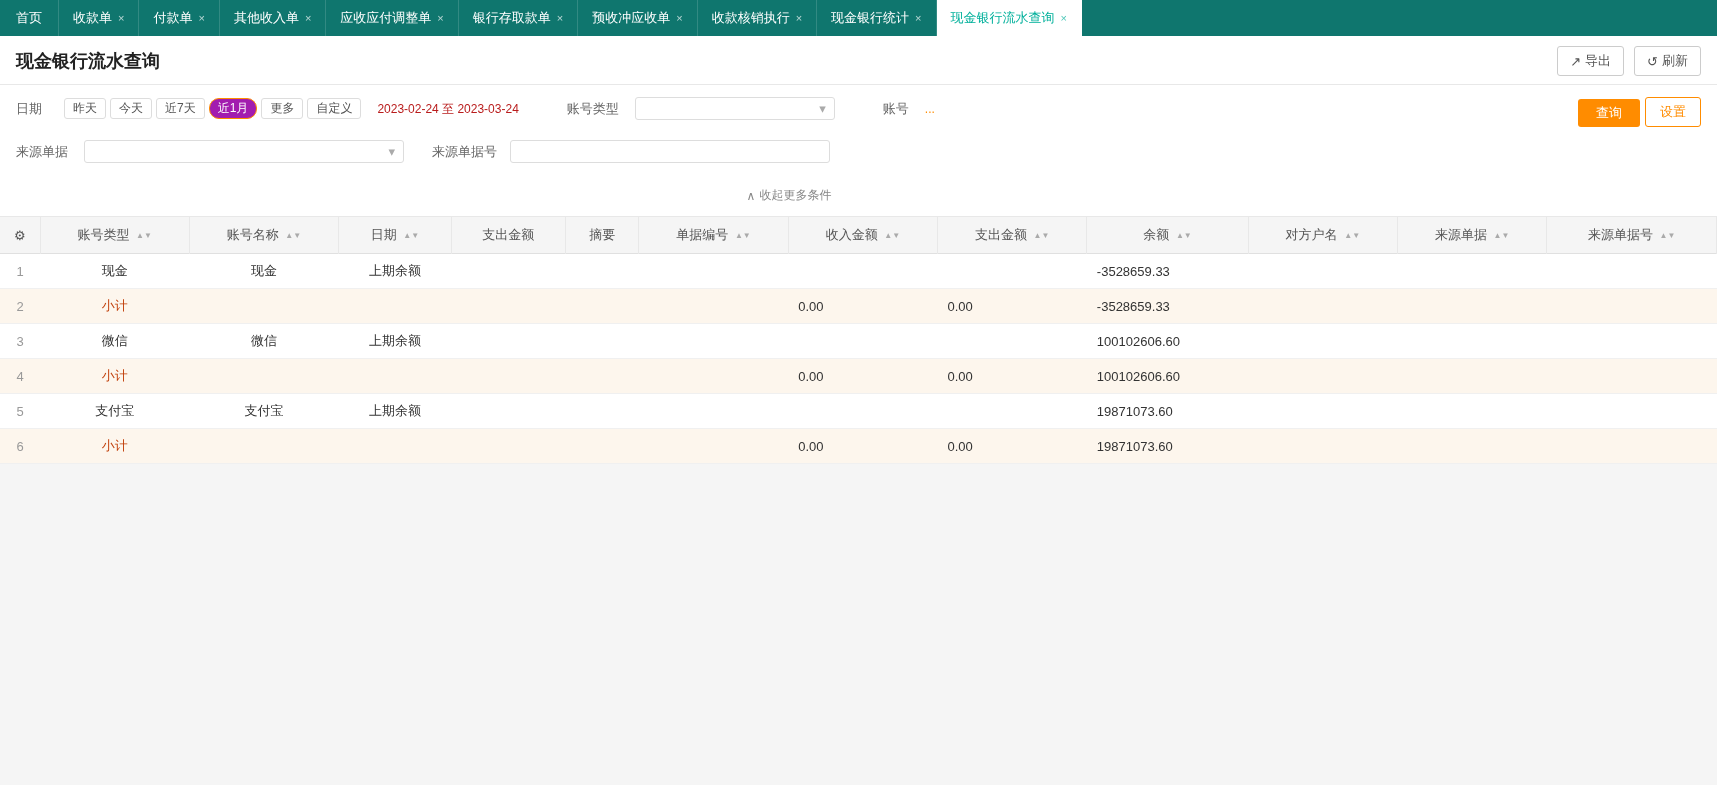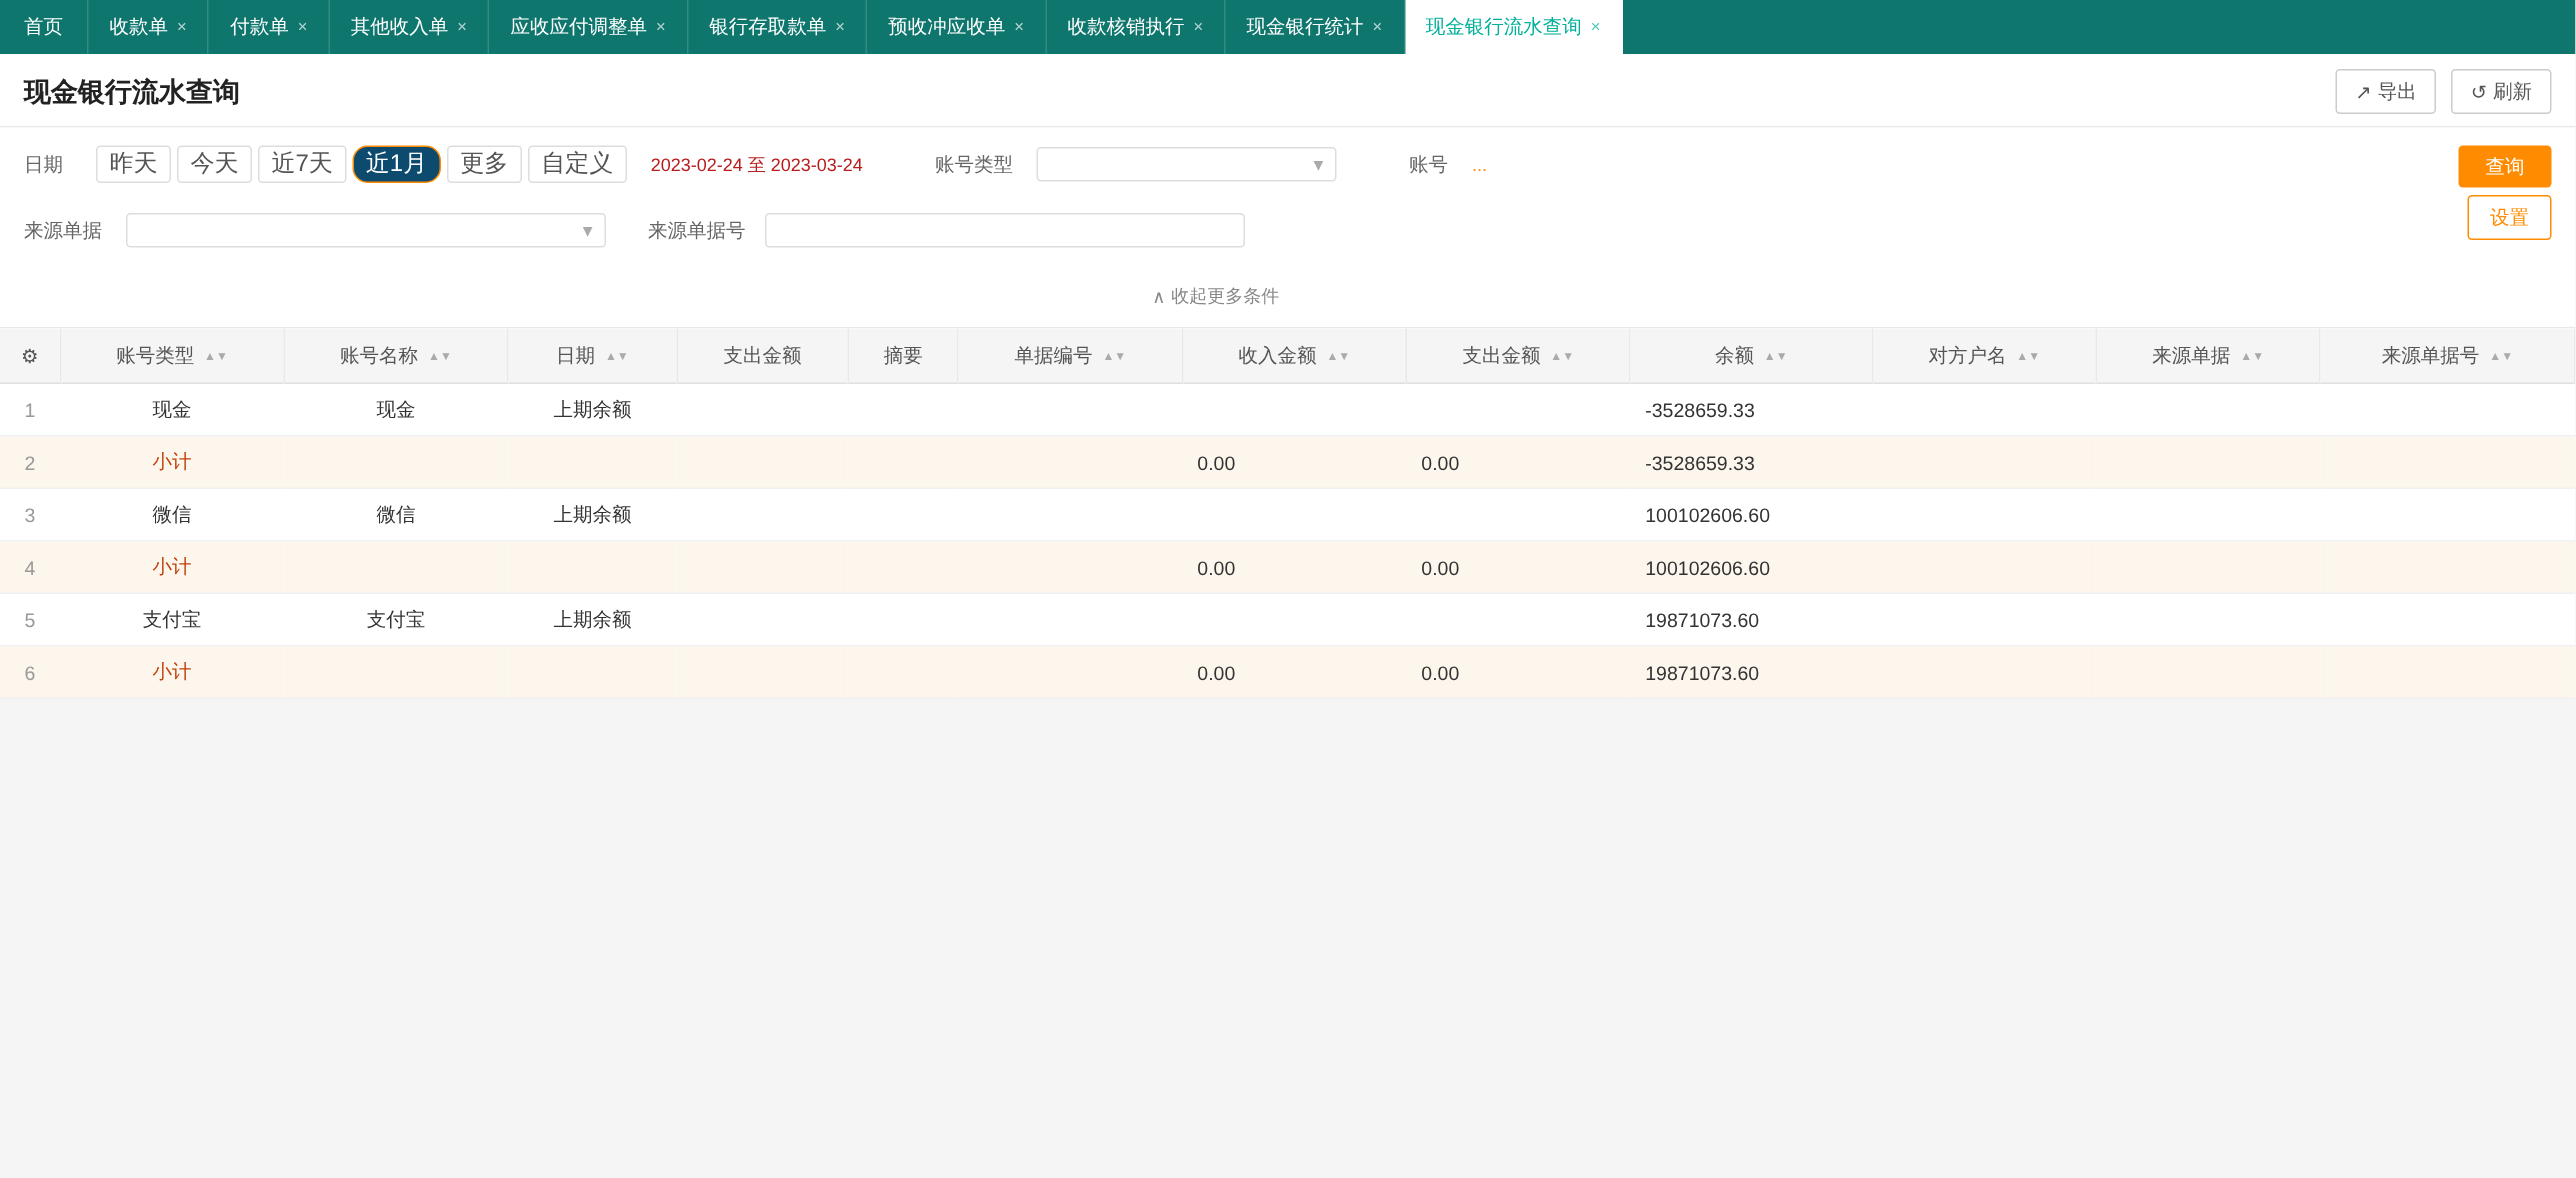--- a/index.html
+++ b/index.html
@@ -100,25 +100,25 @@
       display: flex;
       align-items: center;
       gap: 4px;
     }
     .date-btn {
       padding: 1px 8px;
       border: 1px solid #ddd;
       background: #fff;
       border-radius: 3px;
       cursor: pointer;
-      font-size: 16px;
+      font-size: 12px;
       color: #555;
     }
     .date-btn.active {
-      background: #0c4a6e;
+      background: #a21caf;
       color: #fff;
       border-color: #ff8c00;
       border-radius: 10px;
     }
     .filter-select {
       display: flex;
       align-items: center;
       border: 1px solid #ddd;
       border-radius: 3px;
       padding: 3px 8px;
@@ -237,21 +237,21 @@
       width: 100%;
     }
     .filters-left {
       flex: 1;
       display: flex;
       flex-direction: column;
       gap: 10px;
     }
     .filters-right {
       display: flex;
-      flex-direction: column;
+      flex-direction: row;
       gap: 5px;
       margin-left: 16px;
       min-width: 80px;
       align-items: flex-end;
     }
   </style>
 </head>
 <body>
 
 <div class="nav-bar">

